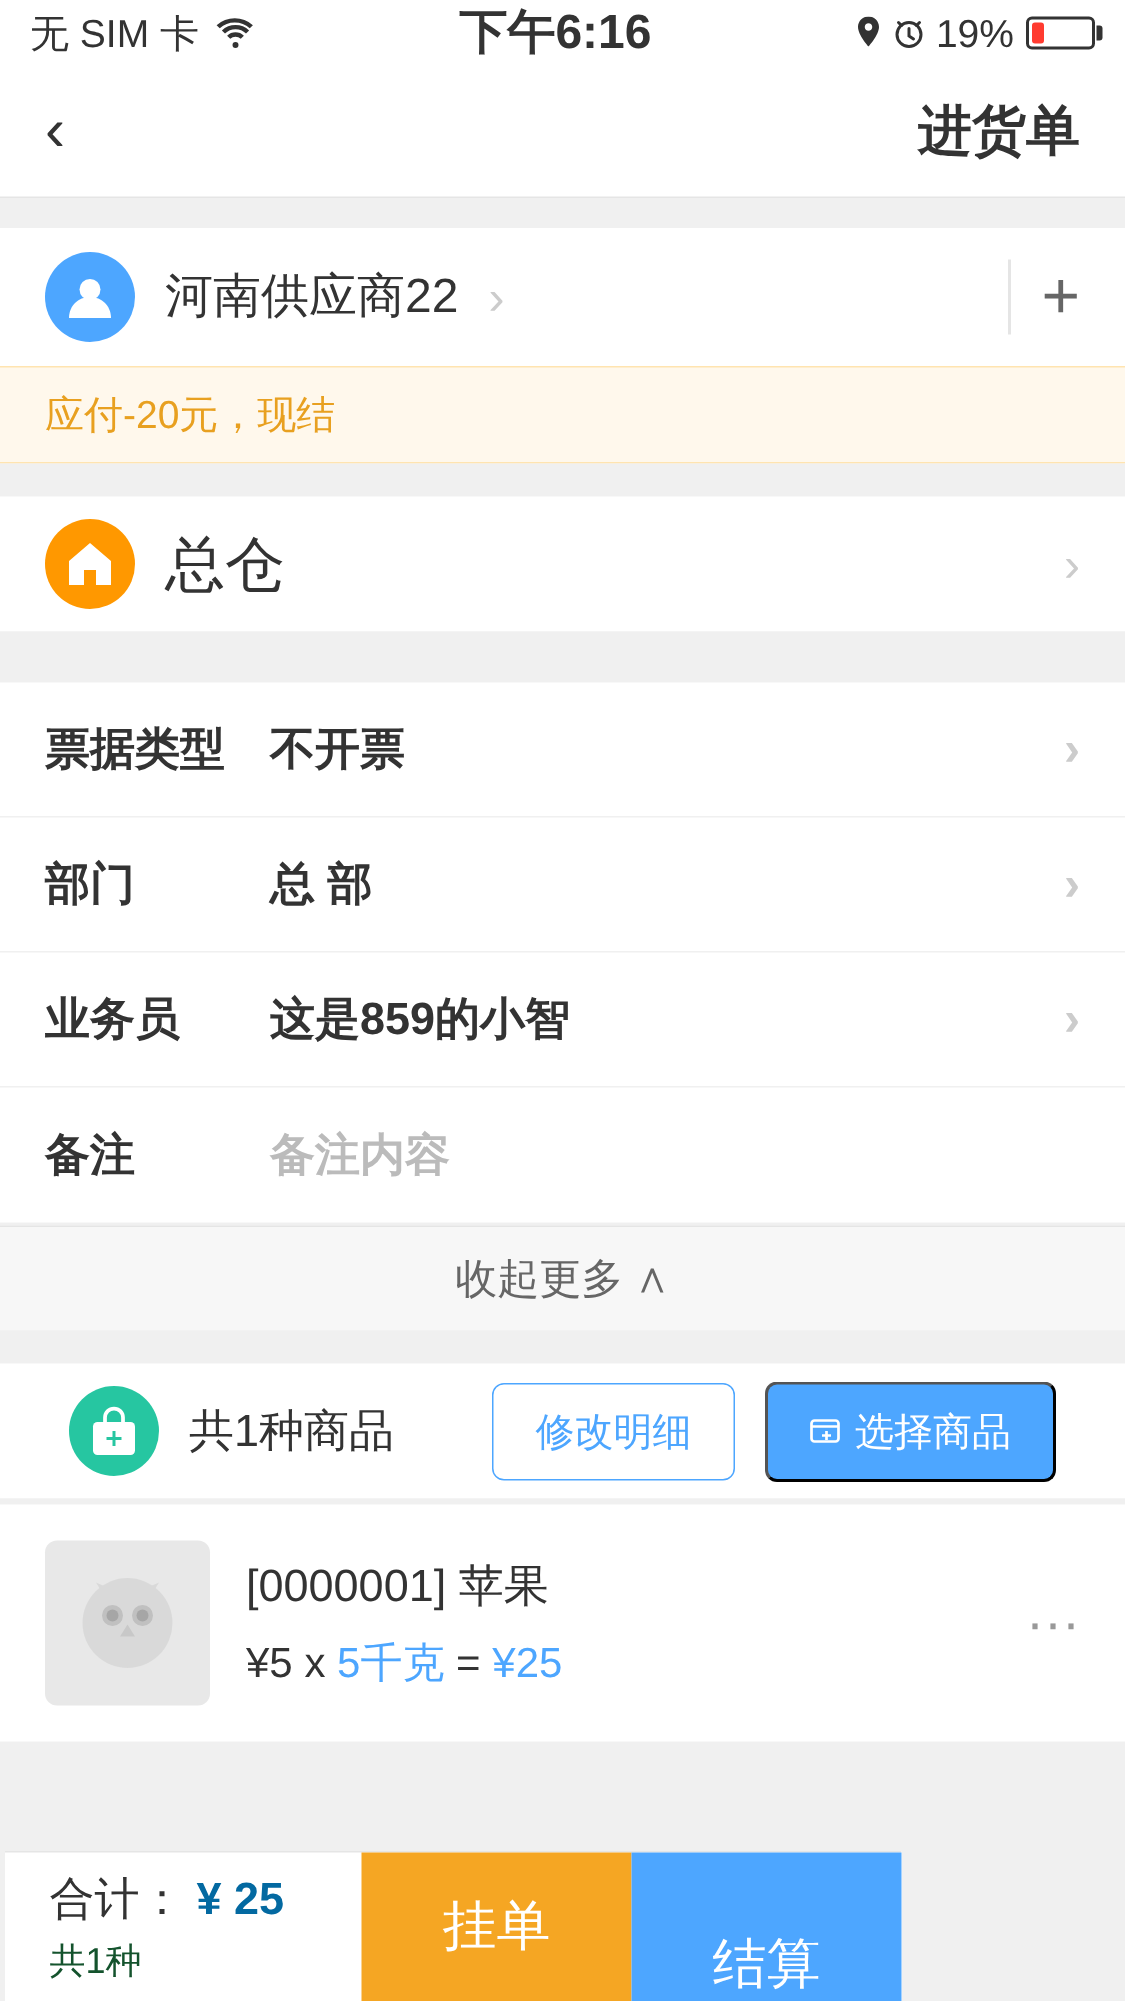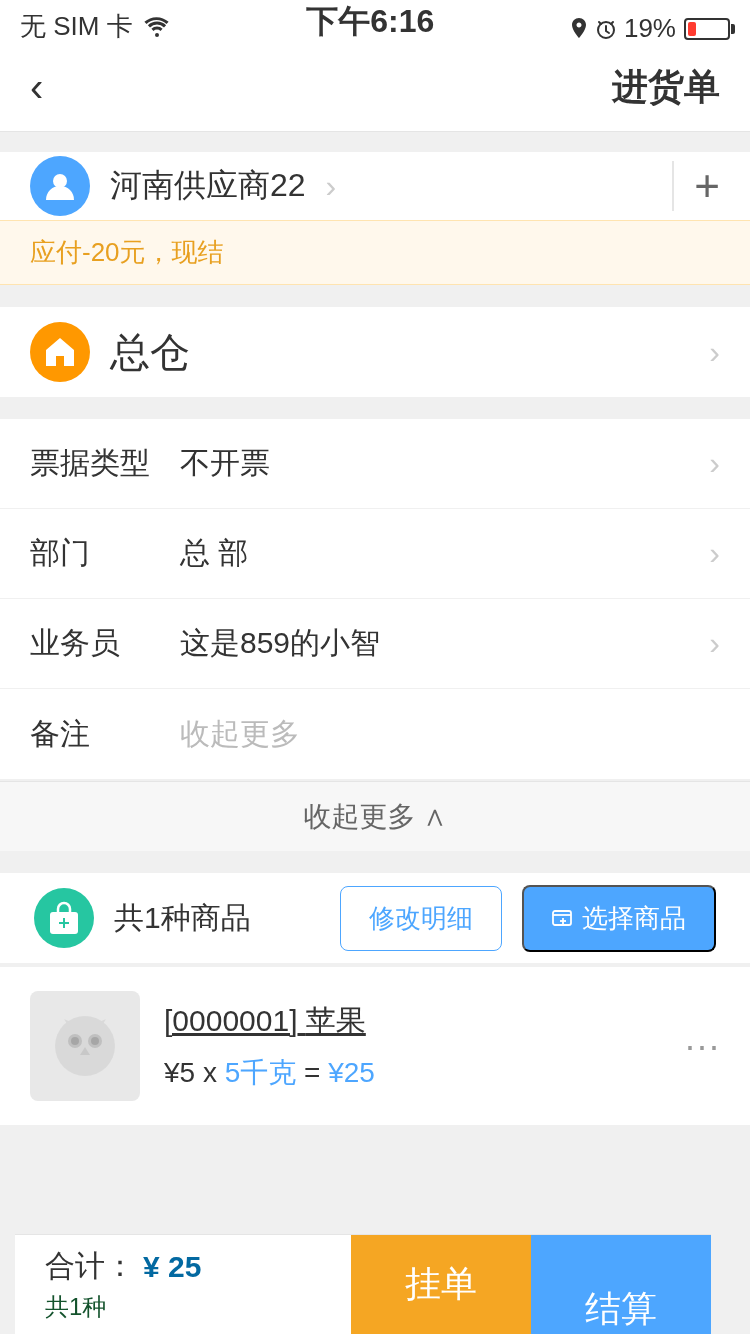--- a/index.html
+++ b/index.html
@@ -11,21 +11,21 @@
       background: #f0f0f0;
       font-size: 28px;
       color: #333;
     }
 
     
     .status-bar {
       background: #fff;
       height: 44px;
       display: flex;
-      align-items: flex-end;
+      align-items: center;
       justify-content: space-between;
       padding: 0 20px;
       font-size: 26px;
       font-weight: 500;
     }
     .status-left {
       display: flex;
       align-items: center;
       gap: 10px;
     }
@@ -103,21 +103,21 @@
       background: #fff;
       margin-bottom: 0;
     }
 
     
     .supplier-row {
       background: #fff;
       display: flex;
       align-items: center;
       padding: 0 30px;
-      height: 68px;
+      height: 92px;
       border-bottom: none;
     }
     .supplier-left {
       display: flex;
       align-items: center;
       flex: 1;
       gap: 20px;
     }
     .supplier-avatar {
       width: 60px;
@@ -197,21 +197,22 @@
       color: #333;
     }
     .row-arrow {
       color: #ccc;
       font-size: 32px;
     }
 
     
     .form-section {
       background: #fff;
-      margin-top: 2px;
+      margin-top: 14px;
+      font-weight: bold;
     }
     .form-row {
       display: flex;
       align-items: center;
       padding: 0 30px;
       height: 90px;
       border-bottom: 1px solid #f0f0f0;
     }
     .form-row:last-child {
       border-bottom: none;
@@ -248,21 +249,21 @@
     .collapse-text {
       font-size: 28px;
       color: #666;
     }
 
     
     .products-header {
       background: #fff;
       display: flex;
       align-items: center;
-      padding: 0 34px;
+      padding: 0 46px;
       height: 90px;
       gap: 20px;
       margin-top: 2px;
     }
     .products-icon {
       width: 60px;
       height: 60px;
       border-radius: 50%;
       background: #26c6a1;
       display: flex;
@@ -320,41 +321,40 @@
       height: 70px;
       opacity: 0.5;
     }
     .product-info {
       flex: 1;
     }
     .product-name {
       font-size: 30px;
       color: #333;
       margin-bottom: 12px;
-      text-decoration: underline;
     }
     .product-price {
       font-size: 28px;
       color: #333;
     }
     .product-price .price-blue {
       color: #4da6ff;
     }
     .product-more {
       color: #999;
       font-size: 36px;
       cursor: pointer;
     }
 
     
     .bottom-bar {
       position: fixed;
       bottom: 0;
-      left: 15px;
-      width: 696px;
+      left: 3px;
+      width: 598px;
       height: 100px;
       display: flex;
       align-items: stretch;
       background: #fff;
       border-top: 1px solid #e5e5e5;
     }
     .bottom-total {
       flex: 1;
       display: flex;
       flex-direction: column;
@@ -490,21 +490,21 @@
   </div>
 
   <div class="form-row">
     <span class="form-label">业务员</span>
     <span class="form-value">这是859的小智</span>
     <span class="row-arrow">›</span>
   </div>
 
   <div class="form-row">
     <span class="form-label">备注</span>
-    <span class="form-placeholder">收起更多</span>
+    <span class="form-placeholder">备注内容</span>
   </div>
 </div>
 
 <div class="collapse-row">
   <span class="collapse-text">收起更多 ∧</span>
 </div>
 
 <div class="section-divider"></div>
 
 <div class="products-header">

